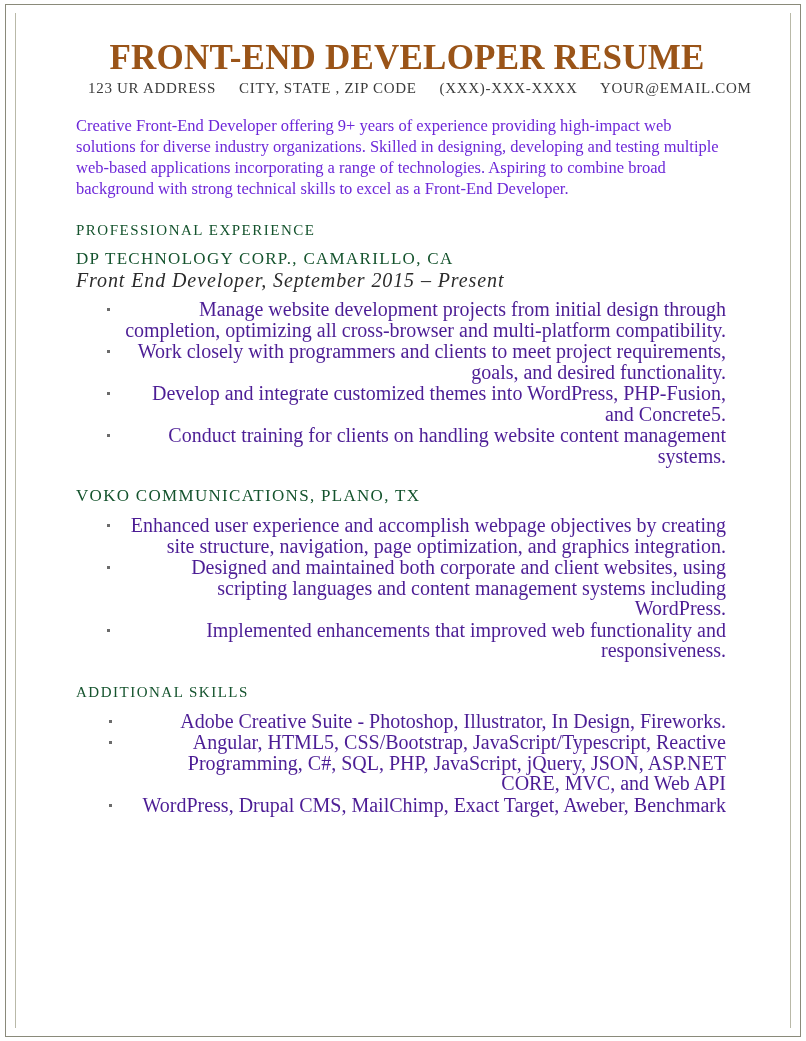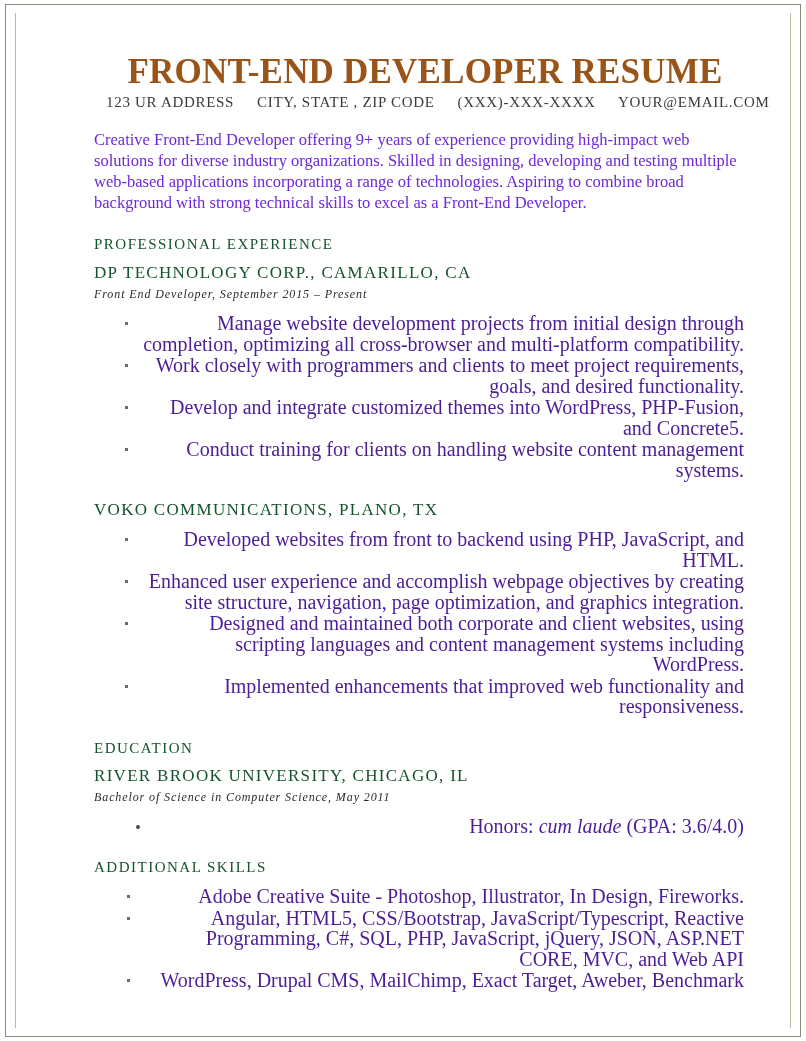--- a/index.html
+++ b/index.html
@@ -32,23 +32,22 @@
     top: 8px;
     right: 9px;
     bottom: 8px;
     border-left: 1px solid #b9b9a8;
     border-right: 1px solid #b9b9a8;
     pointer-events: none;
   }
   .content {
     position: absolute;
     left: 76px;
-    top: 52px;
+    top: 38px;
     width: 650px;
-    margin-left: 18px;
   }
 
   
   .resume-title {
     text-align: center;
     font-family: "Liberation Serif", "DejaVu Serif", serif;
     font-weight: bold;
     font-size: 35px;
     line-height: 40px;
     letter-spacing: 0.2px;
@@ -102,21 +101,21 @@
   }
   .entry-org {
     font-size: 17px;
     line-height: 20px;
     letter-spacing: 1.3px;
     color: #14532d;
     text-transform: uppercase;
   }
   .entry-role {
     font-style: italic;
-    font-size: 12px;
+    font-size: 20px;
     line-height: 20px;
     letter-spacing: 0.9px;
     color: #2b2b2b;
     margin-top: 1px;
   }
 
   
   ul.bullets {
     list-style: none;
     margin: 9px 0 0 0;
@@ -197,39 +196,27 @@
           <li>Manage website development projects from initial design through completion, optimizing all cross-browser and multi-platform compatibility.</li>
           <li>Work closely with programmers and clients to meet project requirements, goals, and desired functionality.</li>
           <li>Develop and integrate customized themes into WordPress, PHP-Fusion, and Concrete5.</li>
           <li>Conduct training for clients on handling website content management systems.</li>
         </ul>
       </div>
 
       <div class="entry">
         <div class="entry-org">VOKO COMMUNICATIONS, PLANO, TX</div>
         <ul class="bullets">
-          <li>Developed websites from front to backend using PHP, JavaScript, and HTML.</li>
           <li>Enhanced user experience and accomplish webpage objectives by creating site structure, navigation, page optimization, and graphics integration.</li>
           <li>Designed and maintained both corporate and client websites, using scripting languages and content management systems including WordPress.</li>
           <li>Implemented enhancements that improved web functionality and responsiveness.</li>
         </ul>
       </div>
     </div>
 
-    <div class="section">
-      <div class="section-heading">EDUCATION</div>
-
-      <div class="edu-entry">
-        <div class="entry-org">RIVER BROOK UNIVERSITY, CHICAGO, IL</div>
-        <div class="entry-role">Bachelor of Science in Computer Science, May 2011</div>
-        <ul class="bullets indented">
-          <li><span>Honors: </span><em class="it">cum laude</em><span> (GPA: 3.6/4.0)</span></li>
-        </ul>
-      </div>
-    </div>
 
     <div class="section">
       <div class="section-heading">ADDITIONAL SKILLS</div>
       <ul class="bullets skills">
         <li>Adobe Creative Suite - Photoshop, Illustrator, In Design, Fireworks.</li>
         <li>Angular, HTML5, CSS/Bootstrap, JavaScript/Typescript, Reactive Programming, C#, SQL, PHP, JavaScript, jQuery, JSON, ASP.NET CORE, MVC, and Web API</li>
         <li>WordPress, Drupal CMS, MailChimp, Exact Target, Aweber, Benchmark</li>
       </ul>
     </div>
 

